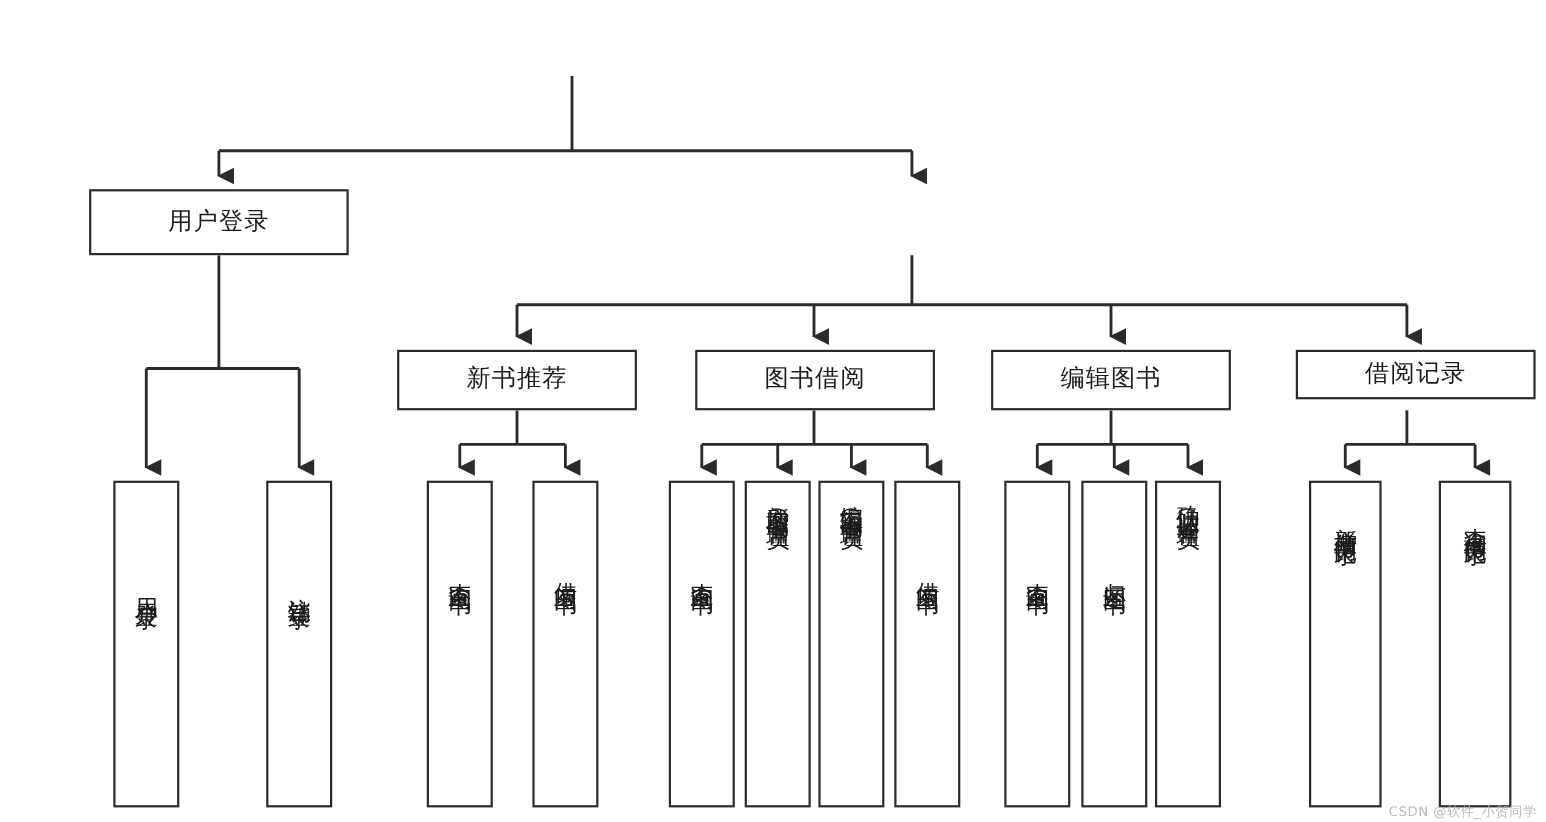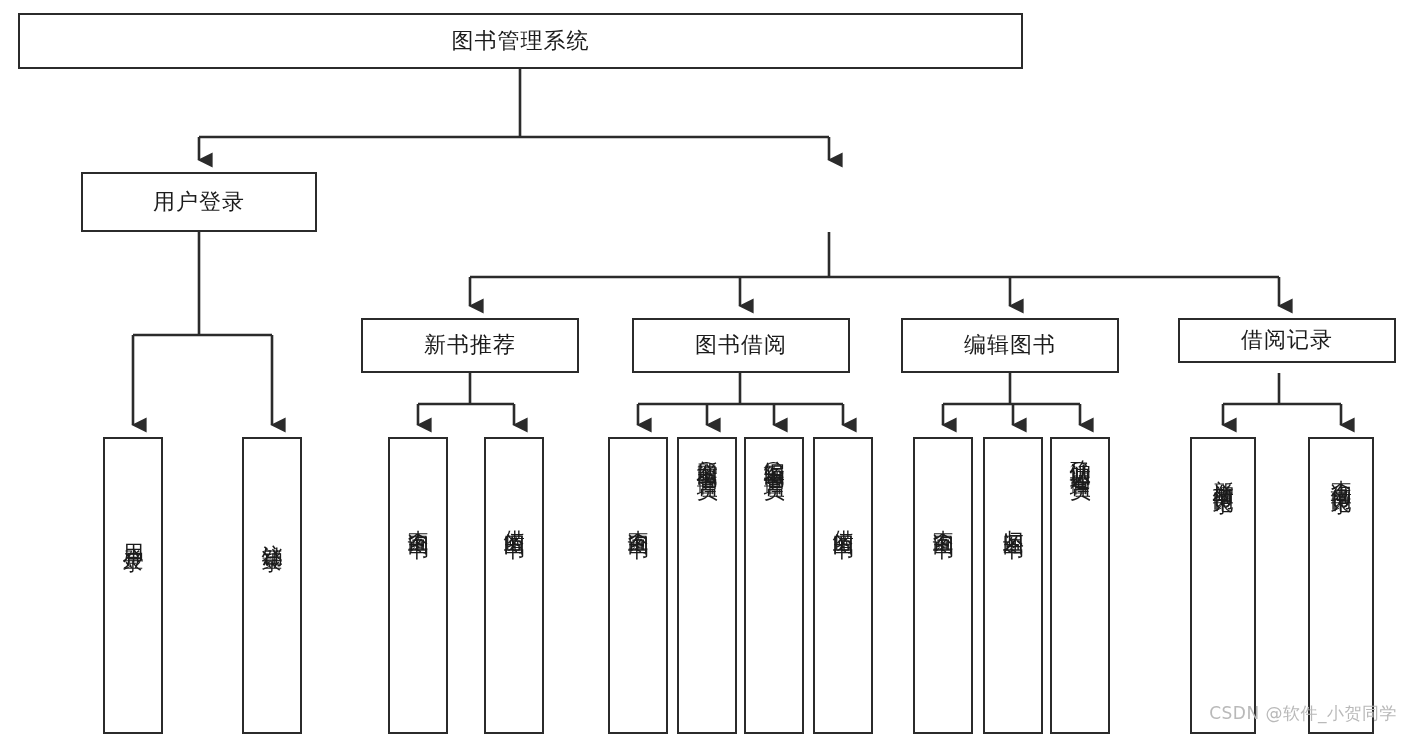--- a/index.html
+++ b/index.html
@@ -55,22 +55,22 @@
     padding-top: 4px;
   }
   .vtext {
     writing-mode: vertical-rl;
     text-orientation: upright;
     display: block;
   }
   #watermark {
     position: absolute;
     right: 8px;
-    bottom: 22px;
-    font-size: 17px;
+    bottom: 0;
+    font-size: 12px;
     color: #b9b9b9;
     letter-spacing: 0.5px;
     white-space: nowrap;
     pointer-events: none;
     text-align: center;
   }
 </style>
 </head>
 <body>
 
@@ -122,23 +122,20 @@
       <path d="M 1013 404 L 1013 425" marker-end="url(#arrow)"></path>
       <path d="M 1080 404 L 1080 425" marker-end="url(#arrow)"></path>
 
       <path d="M 1279 373 L 1279 404"></path>
       <path d="M 1223 404 L 1341 404"></path>
       <path d="M 1223 404 L 1223 425" marker-end="url(#arrow)"></path>
       <path d="M 1341 404 L 1341 425" marker-end="url(#arrow)"></path>
     </g>
   </svg>
 
-  <div class="node h" style="left:18px; top:13px; width:1005px; height:56px;">
-    <span>图书管理系统</span>
-  </div>
 
   <div class="node h" style="left:81px; top:172px; width:236px; height:60px;">
     <span>用户登录</span>
   </div>
 
   <div class="node h" style="left:632px; top:318px; width:218px; height:55px;">
     <span>图书借阅</span>
   </div>
   <div class="node h" style="left:361px; top:318px; width:218px; height:55px;">
     <span>新书推荐</span>

